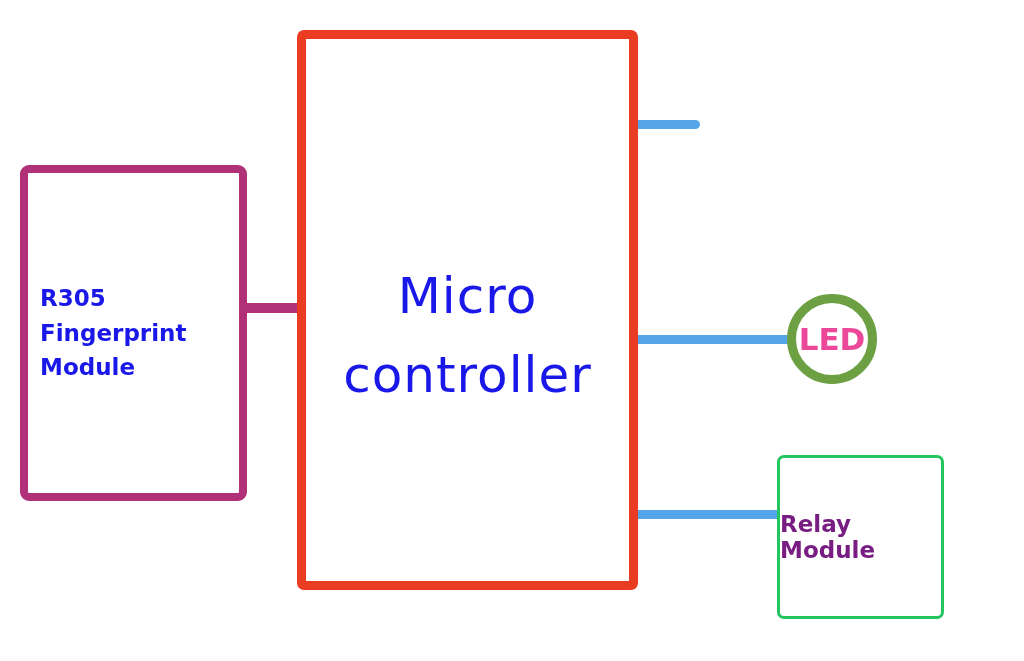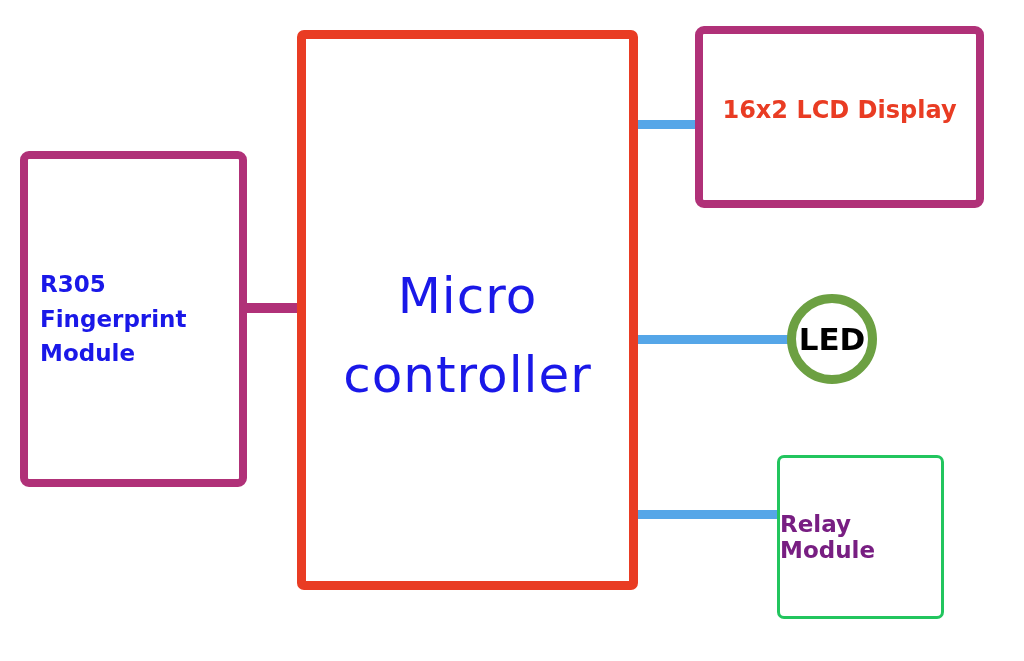--- a/index.html
+++ b/index.html
@@ -42,21 +42,21 @@
     font-size: 50px;
     font-weight: 400;
     text-align: center;
     line-height: 1.58;
     transform: translateY(26px);
     letter-spacing: 1px;
   }
 
   
   #fingerprint-box {
-    left: 20px; top: 151px;
+    left: 20px; top: 165px;
     width: 227px; height: 336px;
     border: 8px solid #B03178;
     border-radius: 9px;
     justify-content: flex-start;
   }
   #fingerprint-box .label {
     color: #1A18E8;
     font-size: 23px;
     font-weight: 700;
     line-height: 1.5;
@@ -79,21 +79,21 @@
   }
 
   
   #led-circle {
     left: 787px; top: 294px;
     width: 90px; height: 90px;
     border: 9px solid #6CA042;
     border-radius: 50%;
   }
   #led-circle .label {
-    color: #000000;
+    color: #ec4899;
     font-size: 31px;
     font-weight: 700;
     letter-spacing: 0px;
   }
 
   
   #relay-box {
     left: 777px; top: 455px;
     width: 167px; height: 164px;
     border: 3px solid #22c55e;
@@ -144,23 +144,20 @@
     </div>
   </div>
 
   <div class="node" id="micro-box">
     <div class="label">
       <div>Micro</div>
       <div>controller</div>
     </div>
   </div>
 
-  <div class="node" id="lcd-box">
-    <div class="label">16x2 LCD Display</div>
-  </div>
 
   <div class="node" id="led-circle">
     <div class="label">LED</div>
   </div>
 
   <div class="node" id="relay-box">
     <div class="label">Relay Module</div>
   </div>
 
 </div>

